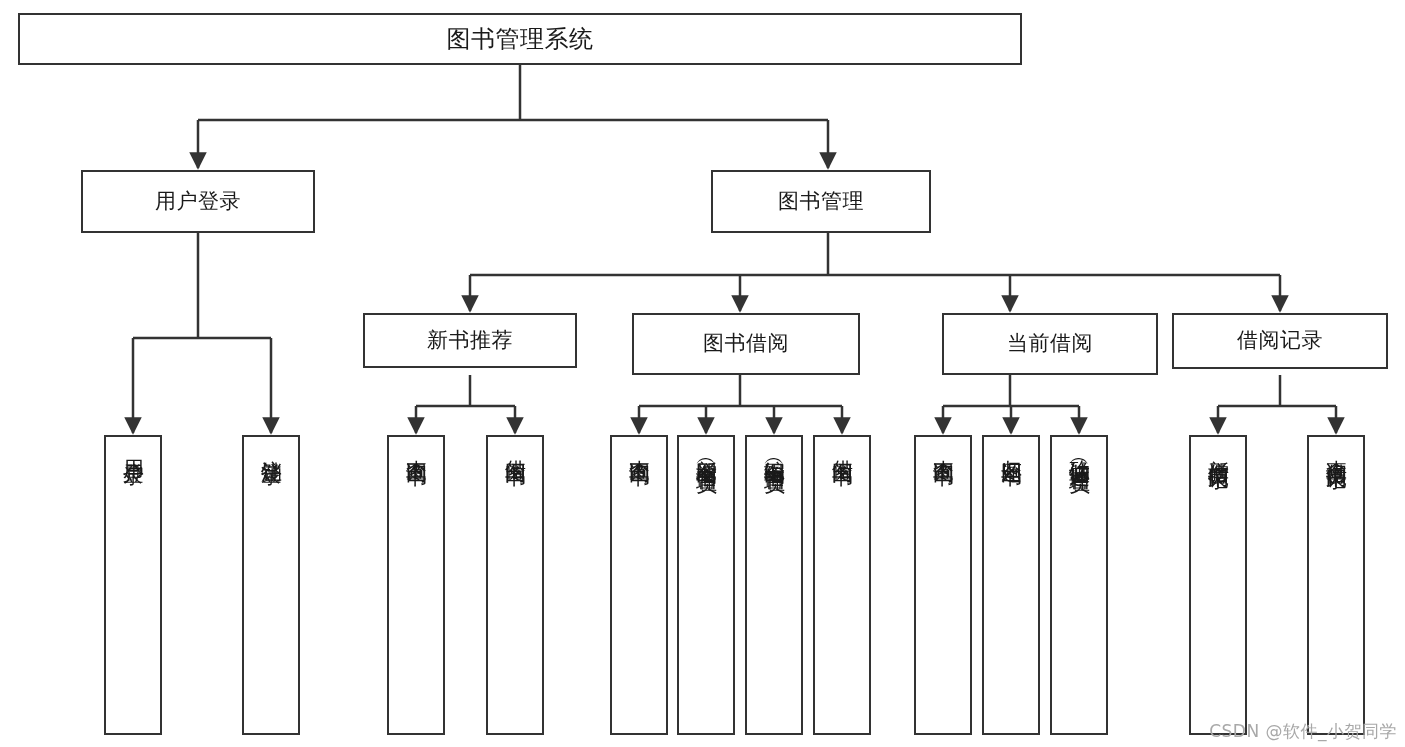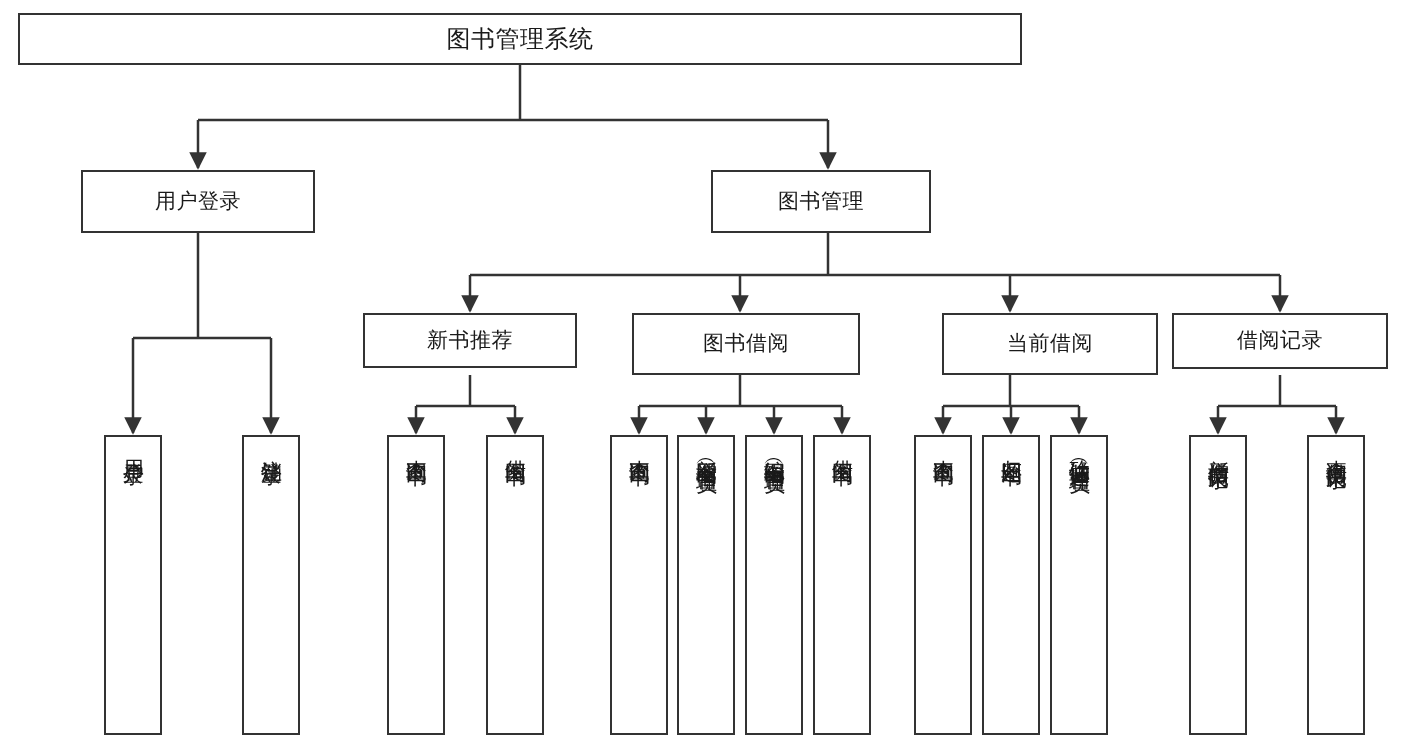--- a/index.html
+++ b/index.html
@@ -176,13 +176,14 @@
         <span class="label">确认归还（管理员）</span>
       </div>
       <div class="node vert" style="left: 1189px; top: 435px; width: 58px; height: 300px;">
         <span class="label">新增借阅记录</span>
       </div>
       <div class="node vert" style="left: 1307px; top: 435px; width: 58px; height: 300px;">
         <span class="label">查询借阅记录</span>
       </div>
     </div>
 
+  <div id="watermark">CSDN @软件_小贺同学</div>
 </div>
 
 </body></html>

